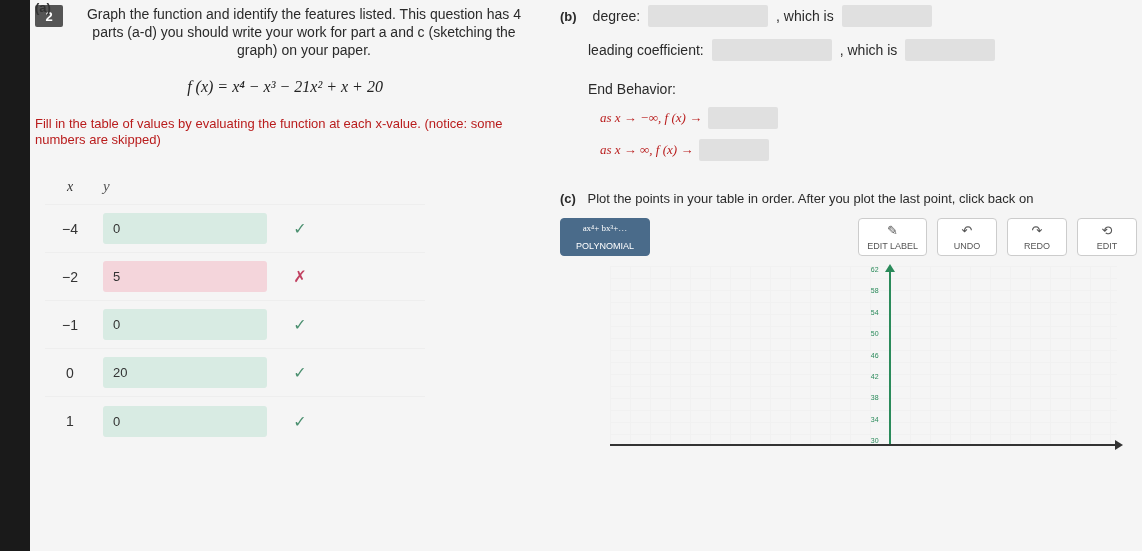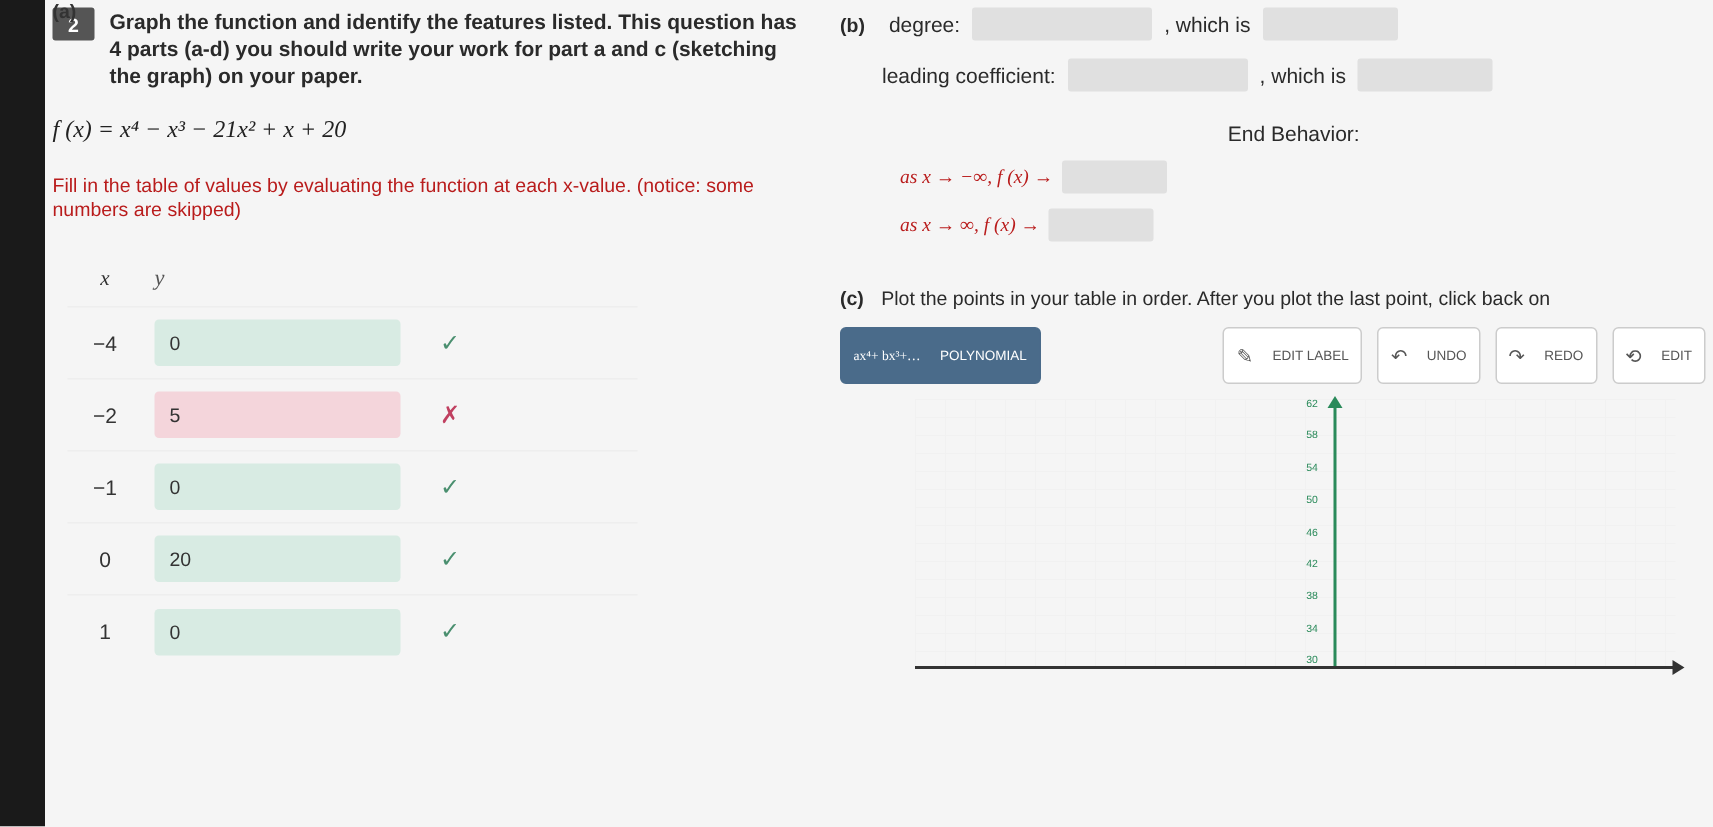--- a/index.html
+++ b/index.html
@@ -50,28 +50,30 @@
       justify-content: center;
       font-weight: bold;
       font-size: 13px;
       border-radius: 2px;
       flex-shrink: 0;
     }
     .q-text {
       font-size: 14px;
       line-height: 1.3;
       color: #2a2a2a;
-      font-weight: 700;
+      font-weight: 400;
+      text-align: center;
     }
     .part-label {
       font-weight: bold;
       font-size: 13px;
       margin-right: 8px;
     }
     .formula {
+      text-align: center;
       font-family: 'Times New Roman', serif;
       font-style: italic;
       font-size: 16px;
       margin: 15px 0 20px 0;
       color: #222;
     }
     .fill-text {
       font-size: 13px;
       color: #b91c1c;
       margin-bottom: 20px;
@@ -137,21 +139,20 @@
       border-radius: 2px;
       height: 22px;
       min-width: 90px;
       display: inline-block;
     }
     .blank-box.wide { min-width: 120px; }
     .blank-box.narrow { min-width: 70px; }
     .end-behavior {
       margin-top: 20px;
       margin-bottom: 30px;
-      text-align: center;
     }
     .end-behavior-title {
       font-size: 14px;
       color: #2a2a2a;
       margin-bottom: 10px;
     }
     .behavior-line {
       font-family: 'Times New Roman', serif;
       font-style: italic;
       font-size: 13px;
@@ -177,26 +178,26 @@
       align-items: stretch;
     }
     .tool-btn {
       border: 1px solid #ccc;
       border-radius: 4px;
       padding: 4px 8px;
       font-size: 9px;
       color: #555;
       background: white;
       display: flex;
-      flex-direction: row;
+      flex-direction: column;
       align-items: center;
-      justify-content: flex-end;
+      justify-content: space-between;
       min-width: 60px;
       height: 38px;
-      gap: 13px;
+      gap: 2px;
       cursor: pointer;
     }
     .tool-btn.primary {
       background: #4a6b8a;
       color: white;
       border-color: #4a6b8a;
       min-width: 90px;
     }
     .tool-btn .icon {
       font-size: 13px;

